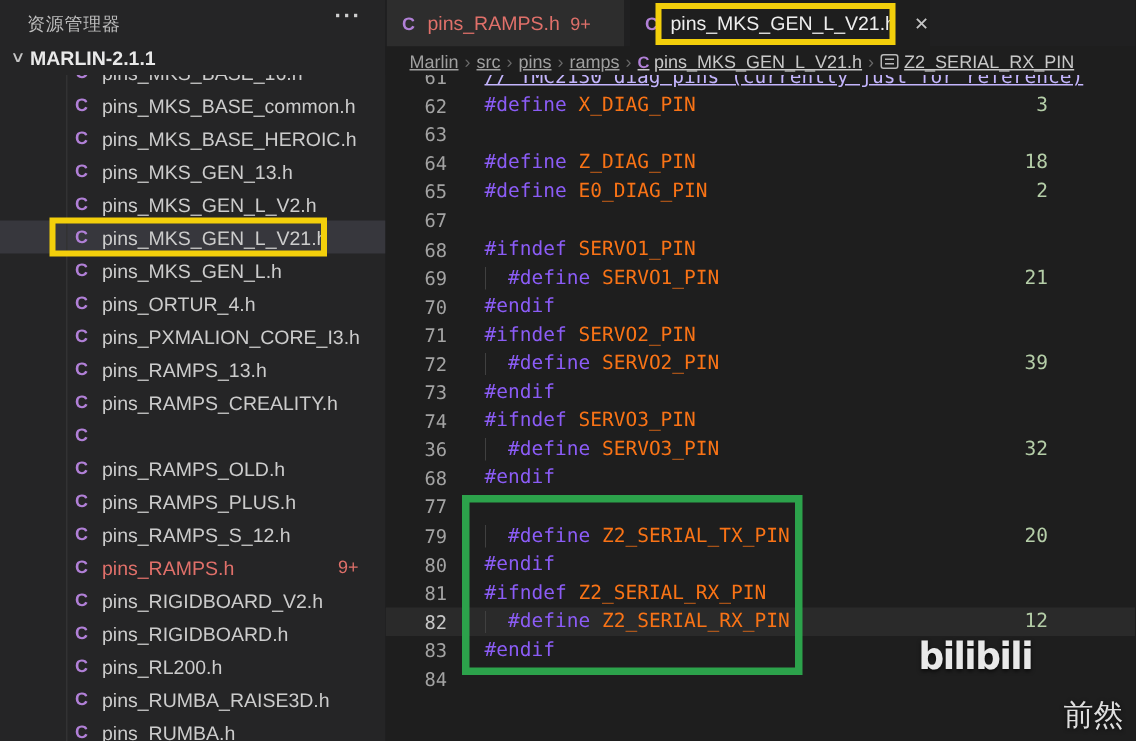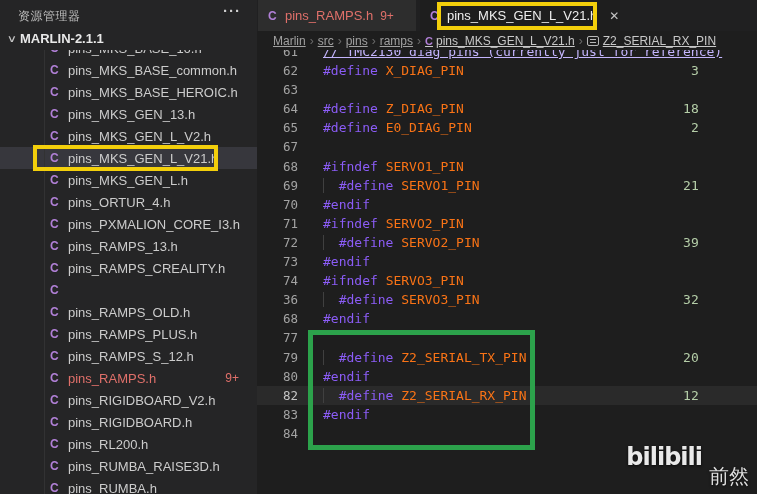--- a/index.html
+++ b/index.html
@@ -64,21 +64,21 @@
   .tok-n { color:#B5CEA8; }
   .tok-p { color:#d4d4d4; }
   .tok-g { box-shadow:inset 1px 0 0 #404040; }
 
   
   #box-sidebar { position:absolute; left:33px; top:145px; width:185px; height:26px; border:4px solid #f3cf0b; z-index:6; pointer-events:none; }
   #box-tab { position:absolute; left:180px; top:2px; width:160px; height:28px; border:4px solid #f3cf0b; z-index:6; pointer-events:none; }
   #box-code { position:absolute; left:51px; top:330px; width:227px; height:120px; border:5px solid #2ca24b; z-index:5; pointer-events:none; }
 
   
-  #watermark { position:absolute; right:7px; bottom:4px; z-index:7; display:flex; align-items:center; gap:7px;
+  #watermark { position:absolute; right:7px; bottom:4px; z-index:7; display:flex; align-items:flex-start; gap:21px;
     color:#e9e9e9; text-shadow:0 1px 3px rgba(0,0,0,.7); }
   #wm-logo { font-family:"DejaVu Sans",sans-serif; font-weight:900; font-size:24px; letter-spacing:-1px; transform:scaleY(1.04); }
   #wm-name { font-size:20px; color:#dedede;margin-top:39px; }
 </style>
 </head>
 <body>
 
 <div id="stage">
 
   <div id="sidebar">
@@ -265,20 +265,24 @@
             <span class="ct"></span>
           </div>
           <div class="cline">
             <span class="ln">79</span>
             <span class="ct"><span class="tok-g">  </span><span class="tok-k">#define</span><span class="tok-p"> </span><span class="tok-i">Z2_SERIAL_TX_PIN</span><span class="tok-p">                    </span><span class="tok-n">20</span></span>
           </div>
           <div class="cline">
             <span class="ln">80</span>
             <span class="ct"><span class="tok-k">#endif</span></span>
           </div>
+          <div class="cline">
+            <span class="ln">81</span>
+            <span class="ct"><span class="tok-k">#ifndef</span><span class="tok-p"> </span><span class="tok-i">Z2_SERIAL_RX_PIN</span></span>
+          </div>
           <div class="cline active">
             <span class="ln">82</span>
             <span class="ct"><span class="tok-g">  </span><span class="tok-k">#define</span><span class="tok-p"> </span><span class="tok-i">Z2_SERIAL_RX_PIN</span><span class="tok-p">                    </span><span class="tok-n">12</span></span>
           </div>
           <div class="cline">
             <span class="ln">83</span>
             <span class="ct"><span class="tok-k">#endif</span></span>
           </div>
           <div class="cline">
             <span class="ln">84</span>

